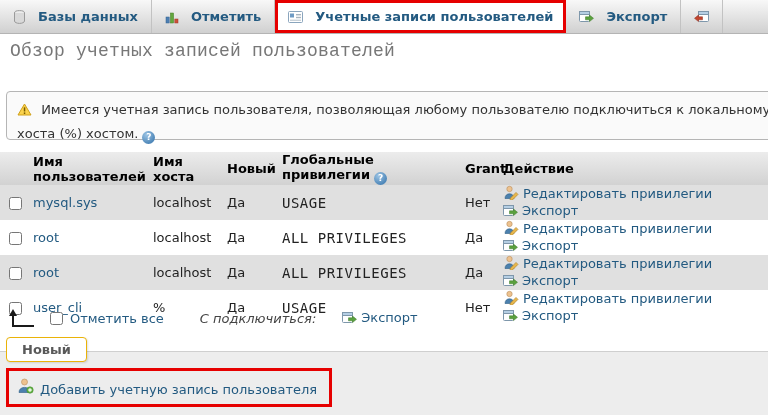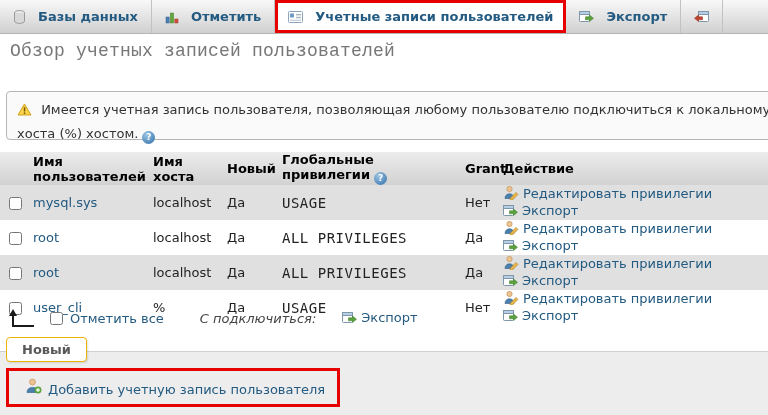--- a/index.html
+++ b/index.html
@@ -90,21 +90,21 @@
     background:#ededed;border-top:1px solid #cfcfcf;
   }
   .fieldset-legend{
     position:absolute;top:337px;left:6px;z-index:2;
     background:#ffffff;border:1px solid #eab308;border-radius:4px;
     padding:4px 15px;font-weight:bold;color:#595959;font-size:13px;
     box-shadow:1px 1px 2px rgba(0,0,0,0.12);
   }
   .add-user-box{
     position:absolute;top:368px;left:6px;z-index:2;
-    border:3px solid #e60000;padding:7px 12px 7px 16px;
+    border:3px solid #e60000;padding:7px 12px 7px 8px;
     display:inline-flex;align-items:flex-end;background:transparent;
   }
   .add-user-box .icon{margin-right:6px;display:inline-flex;}
 </style>
 </head>
 <body>
 
 <nav class="tabbar">
   <div class="tab">
     <span class="icon">

